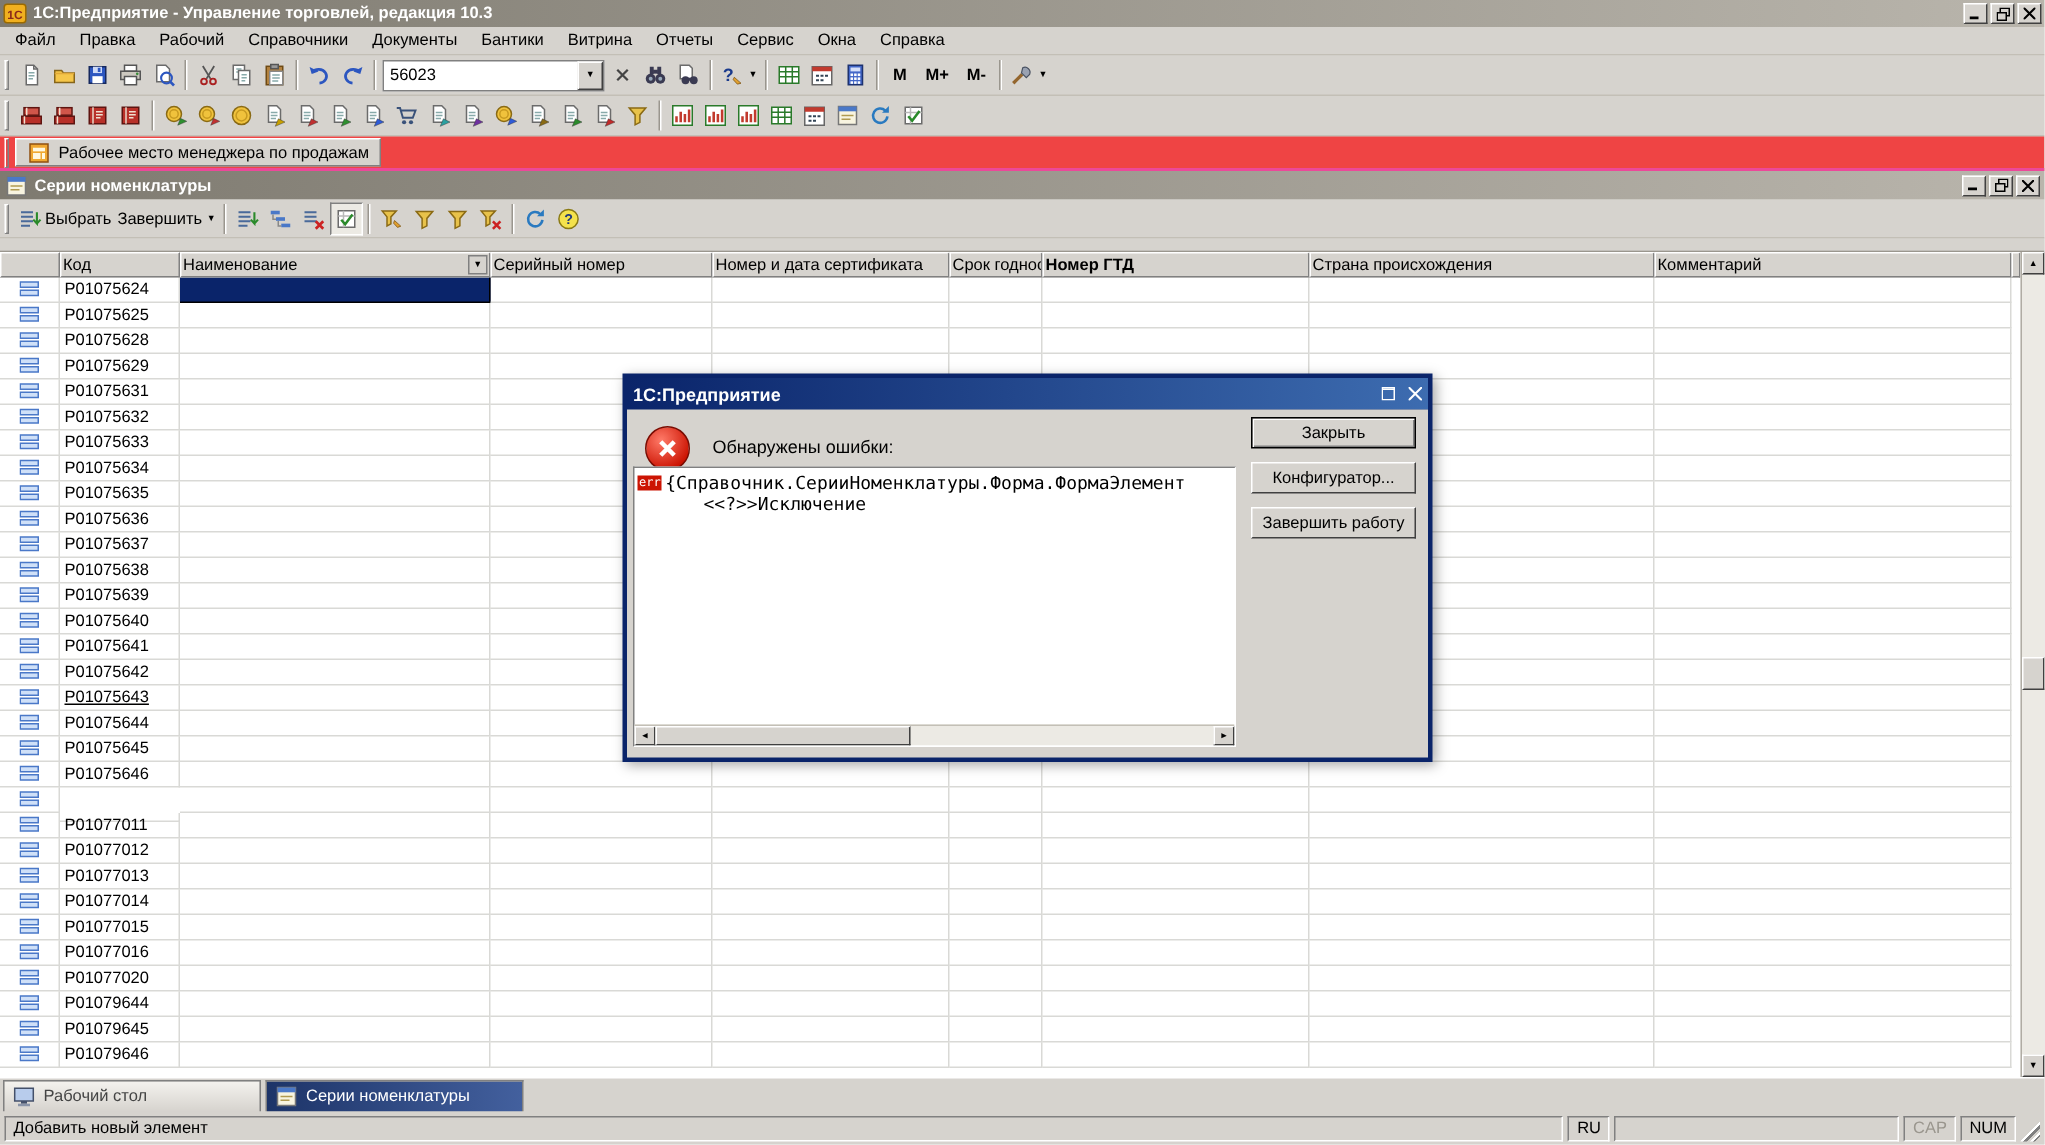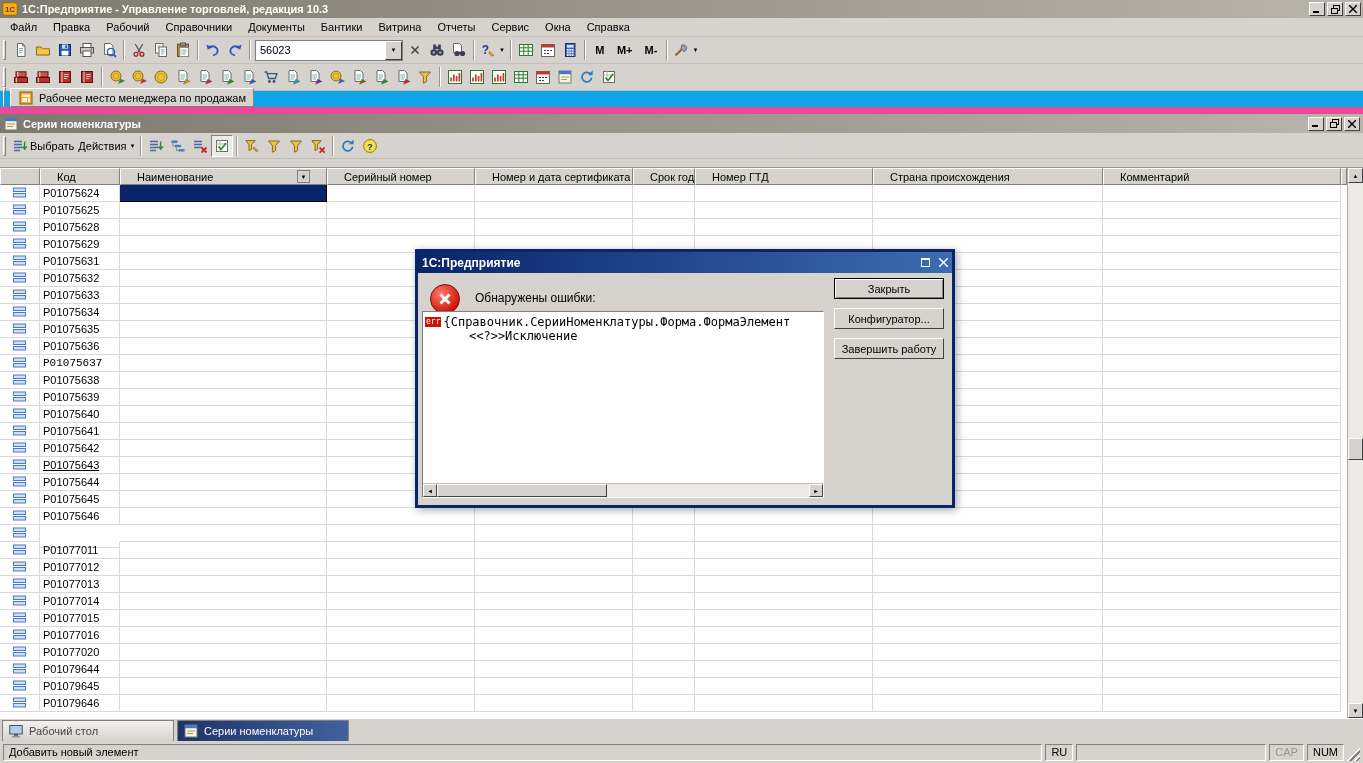--- a/index.html
+++ b/index.html
@@ -25,36 +25,36 @@
   .tbtn svg{display:block;}
   .tbtn.text{font-weight:bold;padding:0 5px;}
   .tbtn.pressed{border-color:#808080 #fff #fff #808080;background:#eceae4;}
   .tsep{width:2px;height:20px;border-left:1px solid #9a968e;border-right:1px solid #fff;margin:0 3px;flex:0 0 2px;}
   .dd{font-size:6px;line-height:6px;margin-left:1px;}
   .combo{width:148px;height:21px;border:1px solid #808080;background:#fff;display:flex;align-items:stretch;margin:0 1px;}
   .combo-text{flex:1;display:flex;align-items:center;padding:0 4px;}
   .combo-arrow{width:17px;background:#d6d3ce;border:1px solid;border-color:#fff #404040 #404040 #fff;display:flex;align-items:center;justify-content:center;font-size:6px;}
 
   
-  .tabstrip{height:23px;flex:0 0 23px;display:flex;align-items:flex-end;background:#0ea5e9;border-bottom:7px solid #ec4899;padding:0 2px;}
+  .tabstrip{height:23px;flex:0 0 23px;display:flex;align-items:center;background:#ef4444;border-bottom:2px solid #ec4899;padding:0 2px;}
   .workspace-btn{height:19px;display:inline-flex;align-items:center;gap:5px;background:#d6d3ce;border:1px solid;border-color:#fff #808080 #808080 #fff;padding:0 7px;font-family:inherit;font-size:11px;}
   .workspace-btn .ticon{width:16px;height:16px;}
 
   
   .childwin{flex:1;display:flex;flex-direction:column;min-height:0;background:#d6d3ce;}
   .child-titlebar{height:19px;flex:0 0 19px;background:linear-gradient(90deg,#7e7a70,#b9b5ac);display:flex;align-items:center;gap:4px;padding:0 3px;color:#fff;font-weight:bold;}
   .cbtns{margin-left:auto;display:flex;gap:2px;}
   .child-toolbar{height:26px;flex:0 0 26px;display:flex;align-items:center;background:#d6d3ce;padding:0 2px;border-bottom:1px solid #c3bfb6;overflow:hidden;}
   .form-pad{height:8px;flex:0 0 8px;background:#d6d3ce;}
 
   
   .grid-wrap{flex:1;position:relative;background:#fff;min-height:0;border-top:1px solid #9a968e;}
   .grid-inner{position:absolute;left:0;top:0;right:16px;bottom:0;overflow:hidden;display:flex;flex-direction:column;}
   .grid-header{height:17px;flex:0 0 17px;display:flex;background:#d6d3ce;}
-  .hcell{border:1px solid;border-color:#fff #808080 #808080 #fff;padding:0 16px;display:flex;align-items:center;white-space:nowrap;overflow:hidden;flex:0 0 auto;text-align:center;}
+  .hcell{border:1px solid;border-color:#fff #808080 #808080 #fff;padding:0 1px;display:flex;align-items:center;white-space:nowrap;overflow:hidden;flex:0 0 auto;text-align:center;}
   .hfill{flex:1;border:1px solid;border-color:#fff #808080 #808080 #fff;}
   .sortbtn{margin-left:auto;width:13px;height:13px;background:#d6d3ce;border:1px solid #808080;display:flex;align-items:center;justify-content:center;font-size:6px;flex:0 0 13px;}
   .grid-body{flex:1;overflow:hidden;}
   .grow{height:17px;display:flex;}
   .gcell{flex:0 0 auto;border-right:1px solid #d9d9d6;border-bottom:1px solid #d9d9d6;padding:0 3px;display:flex;align-items:center;white-space:nowrap;overflow:hidden;}
   .gcell.icon-col{justify-content:center;padding:0;}
   .selcell{background:#0a246a;border-right:1px solid #000;border-bottom:1px solid #000;}
   .vscroll{position:absolute;top:0;right:0;width:16px;bottom:0;background:#eceae4;border-left:1px solid #b0aca4;display:flex;flex-direction:column;}
   .sarrow{height:15px;flex:0 0 15px;background:#d6d3ce;border:1px solid;border-color:#fff #404040 #404040 #fff;display:flex;align-items:center;justify-content:center;font-size:6px;}
   .strack{flex:1;position:relative;}
@@ -532,21 +532,21 @@
     <div class="child-toolbar" id="childToolbar">
         <span class="grip"></span>
         <button class="tbtn">
           <svg width="16" height="16" viewBox="0 0 16 16">
             <path d="M2 3.5h8M2 6.5h8M2 9.5h8M2 12.5h6" stroke="#4a6a9a" stroke-width="1.4"></path>
             <path d="M12.6 3.5v7.5l-2.4-2.6M12.6 11l2.4-2.6" stroke="#2a8a2a" stroke-width="1.4" fill="none"></path>
           </svg>
           <span>Выбрать</span>
         </button>
         <button class="tbtn">
-          <span>Действия</span>
+          <span>Завершить</span>
           <span class="dd">▼</span>
         </button>
         <span class="tsep"></span>
         <button class="tbtn">
           <svg width="16" height="16" viewBox="0 0 16 16">
             <path d="M2 3.5h8M2 6.5h8M2 9.5h8M2 12.5h6" stroke="#4a6a9a" stroke-width="1.4"></path>
             <path d="M12.6 3.5v7.5l-2.4-2.6M12.6 11l2.4-2.6" stroke="#2a8a2a" stroke-width="1.4" fill="none"></path>
           </svg>
         </button>
         <button class="tbtn">
@@ -621,21 +621,21 @@
             </div>
             <div class="hcell" style="width: 148px;">
               <span>Серийный номер</span>
             </div>
             <div class="hcell" style="width: 158px;">
               <span>Номер и дата сертификата</span>
             </div>
             <div class="hcell" style="width: 62px;">
               <span>Срок годнос...</span>
             </div>
-            <div class="hcell" style="width: 178px;">
+            <div class="hcell" style="width: 178px; font-weight: bold;">
               <span>Номер ГТД</span>
             </div>
             <div class="hcell" style="width: 230px;">
               <span>Страна происхождения</span>
             </div>
             <div class="hcell" style="width: 238px;">
               <span>Комментарий</span>
             </div>
             <div class="hfill"></div>
           </div>
@@ -800,21 +800,21 @@
               <div class="gcell" style="width: 230px;"></div>
               <div class="gcell" style="width: 238px;"></div>
             </div>
             <div class="grow">
               <div class="gcell icon-col" style="width: 40px;">
                 <svg width="13" height="12" viewBox="0 0 13 12">
                   <rect x="0.5" y="1" width="12" height="3.5" fill="#cfe0f8" stroke="#4a78c8"></rect>
                   <rect x="0.5" y="6.5" width="12" height="3.5" fill="#cfe0f8" stroke="#4a78c8"></rect>
                 </svg>
               </div>
-              <div class="gcell" style="width: 80px; font-family: Liberation Mono, monospace;">P01075637</div>
+              <div class="gcell" style="width: 80px;">P01075637</div>
               <div class="gcell" style="width: 207px;"></div>
               <div class="gcell" style="width: 148px;"></div>
               <div class="gcell" style="width: 158px;"></div>
               <div class="gcell" style="width: 62px;"></div>
               <div class="gcell" style="width: 178px;"></div>
               <div class="gcell" style="width: 230px;"></div>
               <div class="gcell" style="width: 238px;"></div>
             </div>
             <div class="grow">
               <div class="gcell icon-col" style="width: 40px;">

